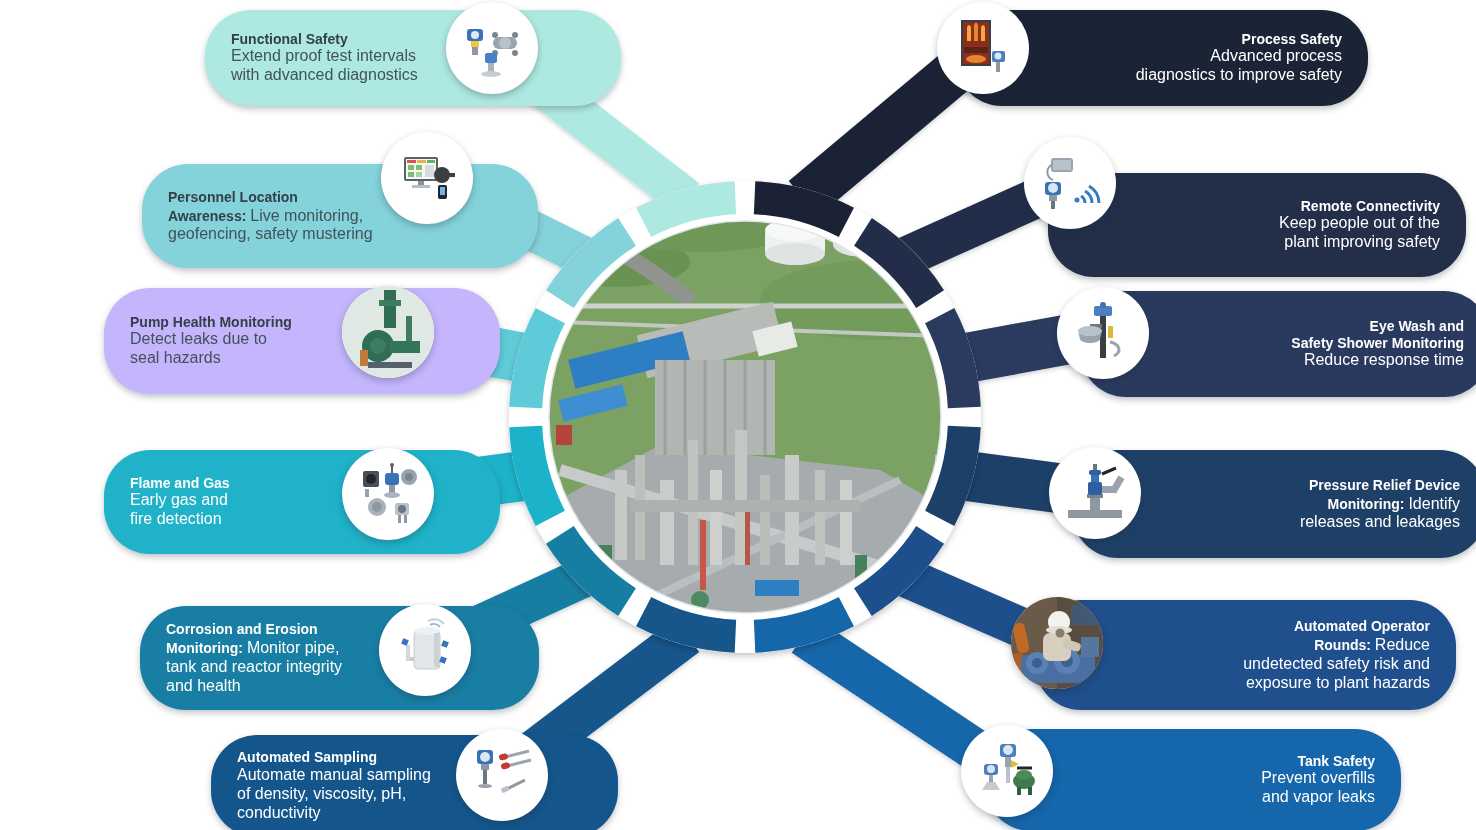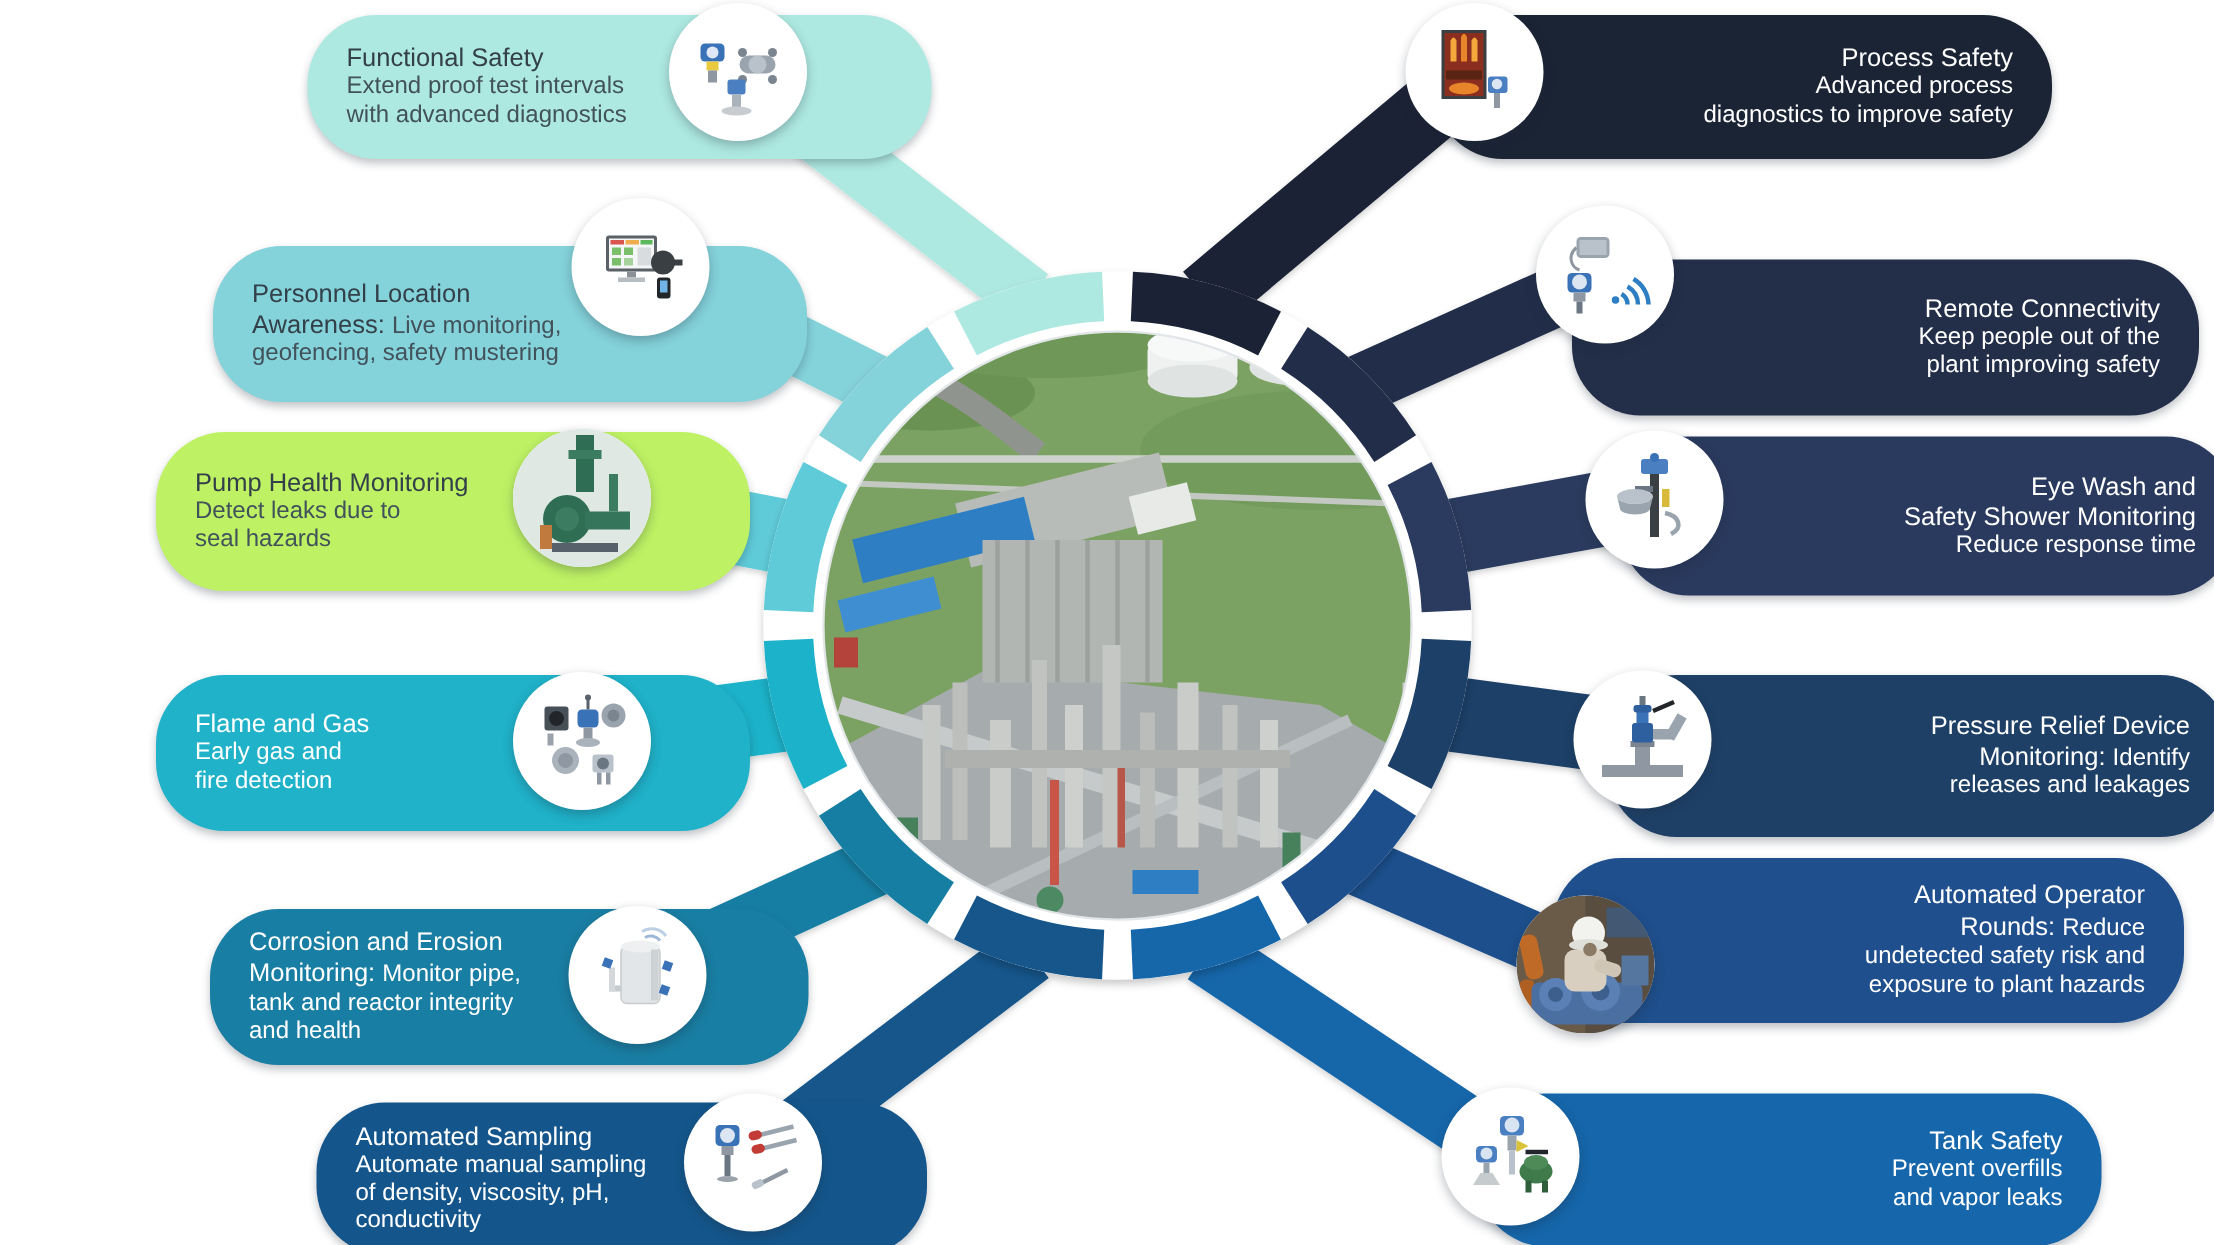--- a/index.html
+++ b/index.html
@@ -6,21 +6,21 @@
   .canvas{
     position:relative;width:1476px;height:830px;overflow:hidden;
     font-family:"Liberation Sans",sans-serif;background:#ffffff;
   }
   #art{position:absolute;left:0;top:0;z-index:1;}
   .pill{
     position:absolute;z-index:2;display:flex;align-items:center;
     border-radius:46px;box-shadow:0 3px 6px rgba(30,40,55,.28);
   }
   .pill .txt{margin:0;white-space:pre-line;font-size:16px;line-height:1.18;}
-  .pill strong{font-size:17px;font-weight:400;}
+  .pill strong{font-size:14px;font-weight:700;}
   .block-title strong{display:block;}
   .inline-title strong{display:inline;margin-right:.28em;}
   .pill.left-side{padding:8px 78px 8px 26px;}
   .pill.right-side{padding:8px 26px 8px 80px;text-align:right;justify-content:flex-end;}
   .dark-text .txt{color:#42525b;}
   .dark-text strong{color:#334049;}
   .light-text .txt, .light-text strong{color:#ffffff;}
   .icon-circle{
     position:absolute;z-index:3;width:92px;height:92px;border-radius:50%;
     background:#ffffff;box-shadow:0 3px 7px rgba(30,40,55,.30);
@@ -30,21 +30,21 @@
   .p1{left:205px;top:10px;width:312px;height:80px;}
   .p2{left:142px;top:136px;width:292px;height:88px;}
   .p3{left:104px;top:288px;width:292px;height:90px;}
   .p4{left:104px;top:450px;width:292px;height:88px;}
   .p5{left:140px;top:606px;width:295px;height:88px;}
   .p6{left:211px;top:735px;width:303px;height:86px;}
   .r1{left:956px;top:10px;width:312px;height:80px;padding-left:74px !important;align-items:center;}
   .r2{left:1048px;top:141px;width:312px;height:88px;margin-top:32px;}
   .r3{left:1080px;top:291px;width:308px;height:90px;padding-left:76px !important;}
   .r4{left:1072px;top:450px;width:308px;height:92px;}
-  .r5{left:1035px;top:572px;width:315px;height:94px;}
+  .r5{left:1035px;top:600px;width:315px;height:94px;}
   .r6{left:985px;top:729px;width:310px;height:86px;}
   
   .c1{left:446px;top:2px;}   .c2{left:381px;top:132px;}
   .c3{left:342px;top:286px;} .c4{left:342px;top:448px;}
   .c5{left:379px;top:604px;} .c6{left:456px;top:729px;}
   .c7{left:937px;top:2px;}   .c8{left:1024px;top:137px;}
   .c9{left:1057px;top:287px;}.c10{left:1049px;top:447px;}
   .c11{left:1011px;top:597px;}.c12{left:961px;top:725px;}
   .icon-circle svg{display:block;}
 </style>
@@ -178,21 +178,21 @@
 
   <div class="pill left-side block-title dark-text p1" style="background-color: rgb(174, 233, 225);">
     <p class="txt"><strong>Functional Safety</strong><span>Extend proof test intervals
 with advanced diagnostics</span></p>
   </div>
   <div class="pill left-side inline-title dark-text p2" style="background-color: rgb(132, 210, 218); margin-top: 28px;">
     <p class="txt"><strong>Personnel Location
 Awareness:</strong><span>Live monitoring,
 geofencing, safety mustering</span></p>
   </div>
-  <div class="pill left-side block-title dark-text p3" style="background-color: #bef264;">
+  <div class="pill left-side block-title dark-text p3" style="background-color: #c4b5fd;">
     <p class="txt"><strong>Pump Health Monitoring</strong><span>Detect leaks due to
 seal hazards</span></p>
   </div>
   <div class="pill left-side block-title light-text p4" style="background-color: rgb(31, 178, 201);">
     <p class="txt"><strong>Flame and Gas</strong><span>Early gas and
 fire detection</span></p>
   </div>
   <div class="pill left-side inline-title light-text p5" style="background-color: rgb(25, 126, 163);">
     <p class="txt"><strong>Corrosion and Erosion
 Monitoring:</strong><span>Monitor pipe,

